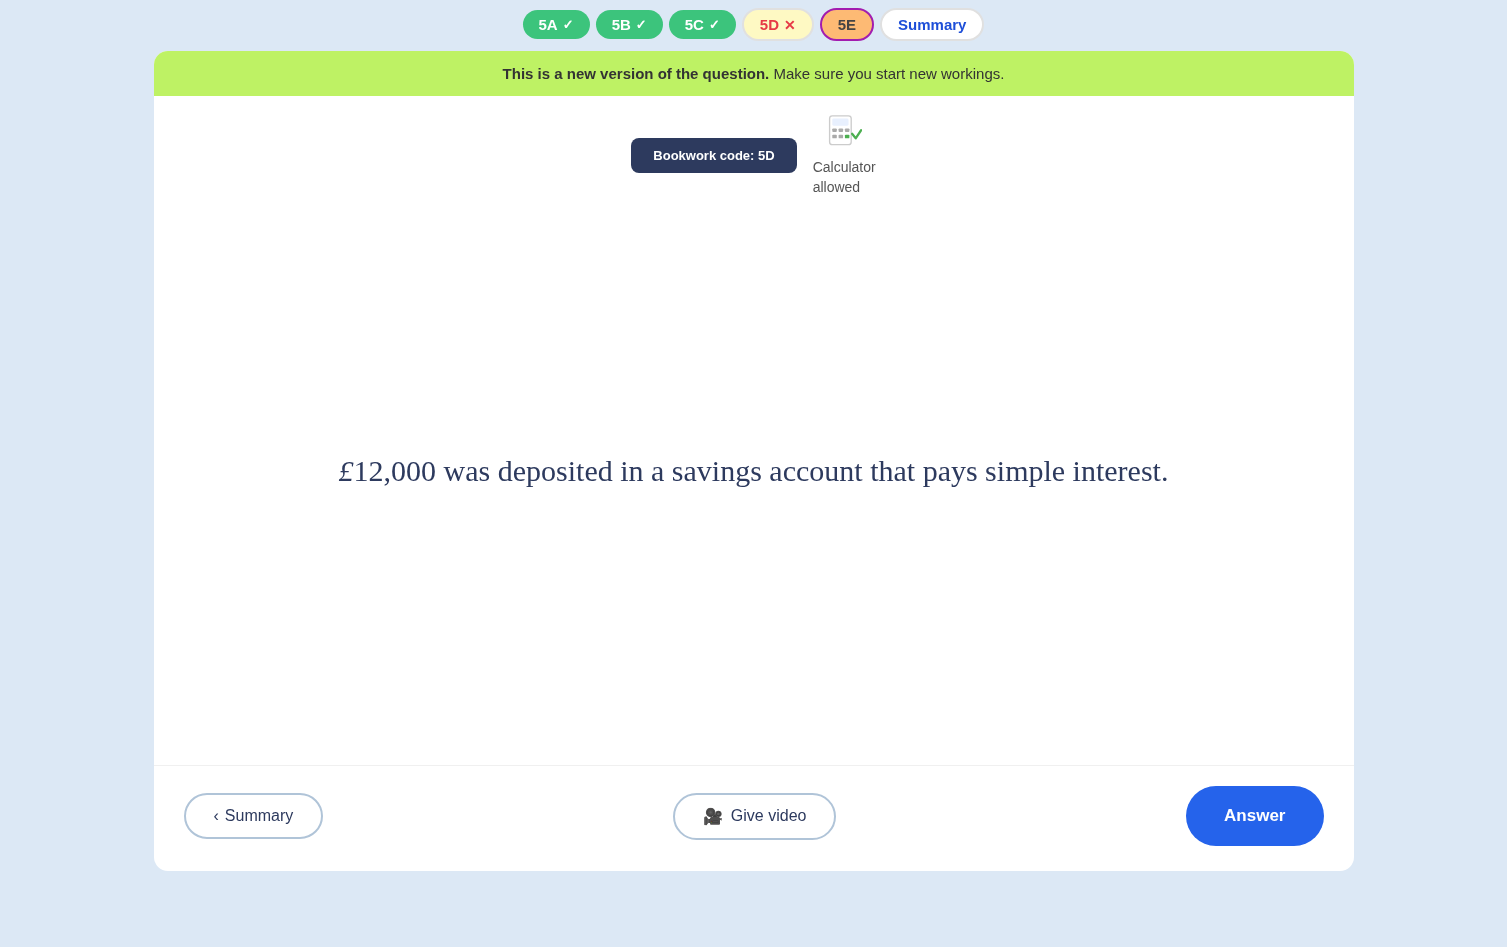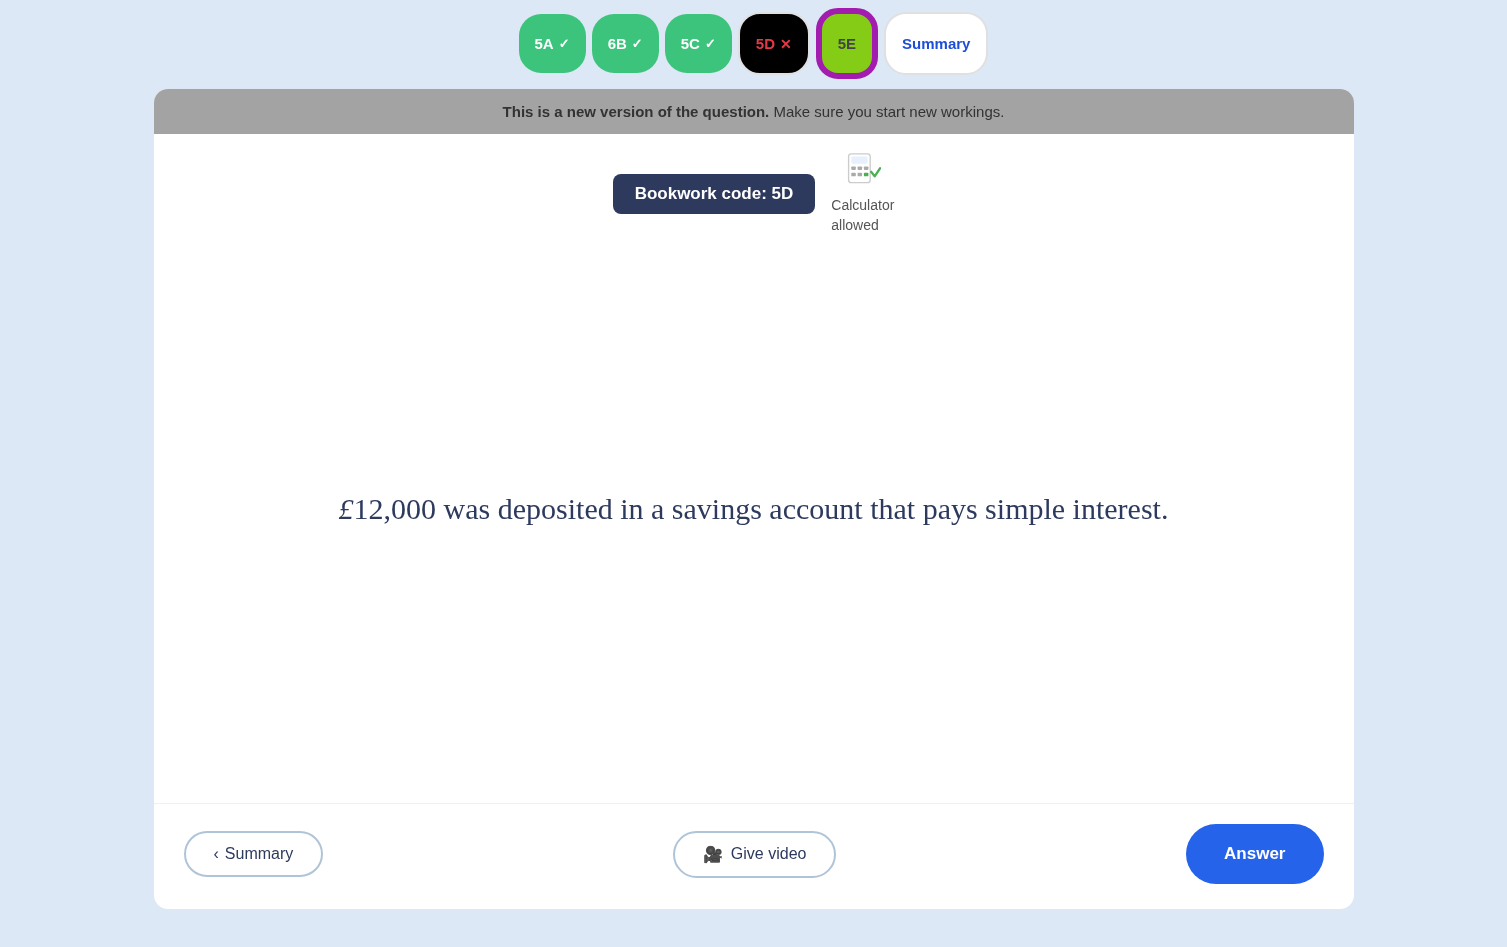--- a/index.html
+++ b/index.html
@@ -25,45 +25,45 @@
       align-items: center;
       gap: 6px;
       padding: 8px 0 10px 0;
       width: 100%;
     }
 
     .tab-btn {
       display: flex;
       align-items: center;
       gap: 5px;
-      padding: 21px 16px;
+      padding: 6px 16px;
       border-radius: 22px;
       font-size: 15px;
       font-weight: 700;
       border: none;
       cursor: pointer;
       font-family: Arial, sans-serif;
     }
 
     .tab-green {
       background-color: #3cc47c;
       color: white;
     }
 
     .tab-red {
-      background-color: #000000;
+      background-color: #fef9c3;
       color: #e63946;
       border: 2px solid #e0e0e0;
       align-items: flex-end;
     }
 
     .tab-neutral {
-      background-color: #84cc16;
+      background-color: #fdba74;
       color: #444;
-      border: 6px solid #a21caf;
+      border: 2px solid #a21caf;
     }
 
     .tab-summary {
       background-color: white;
       color: #1d4ed8;
       border: 2px solid #e0e0e0;
       font-weight: 600;
     }
 
     .check-icon {
@@ -84,21 +84,21 @@
       max-width: 97vw;
       min-height: 820px;
       display: flex;
       flex-direction: column;
       position: relative;
       overflow: hidden;
     }
 
     
     .notice-banner {
-      background-color: #a3a3a3;
+      background-color: #bef264;
       padding: 14px 40px;
       text-align: center;
       font-size: 15px;
       color: #333;
       font-family: Arial, sans-serif;
       border-radius: 0;
     }
 
     .notice-banner strong {
       font-weight: 700;
@@ -112,21 +112,21 @@
       padding: 18px 0 10px 0;
       justify-content: center;
     }
 
     .bookwork-btn {
       background-color: #2d3a5e;
       color: white;
       border: none;
       border-radius: 8px;
       padding: 10px 22px;
-      font-size: 17px;
+      font-size: 13px;
       font-family: Arial, sans-serif;
       font-weight: 600;
       cursor: pointer;
     }
 
     .calc-label {
       display: flex;
       align-items: center;
       gap: 8px;
       font-size: 14px;
@@ -225,21 +225,21 @@
   </style>
 </head>
 <body>
 
 <div class="top-nav">
   <button class="tab-btn tab-green">
     <span>5A</span>
     <span class="check-icon">✓</span>
   </button>
   <button class="tab-btn tab-green">
-    <span>6B</span>
+    <span>5B</span>
     <span class="check-icon">✓</span>
   </button>
   <button class="tab-btn tab-green">
     <span>5C</span>
     <span class="check-icon">✓</span>
   </button>
   <button class="tab-btn tab-red">
     <span>5D</span>
     <span class="x-icon">✕</span>
   </button>

